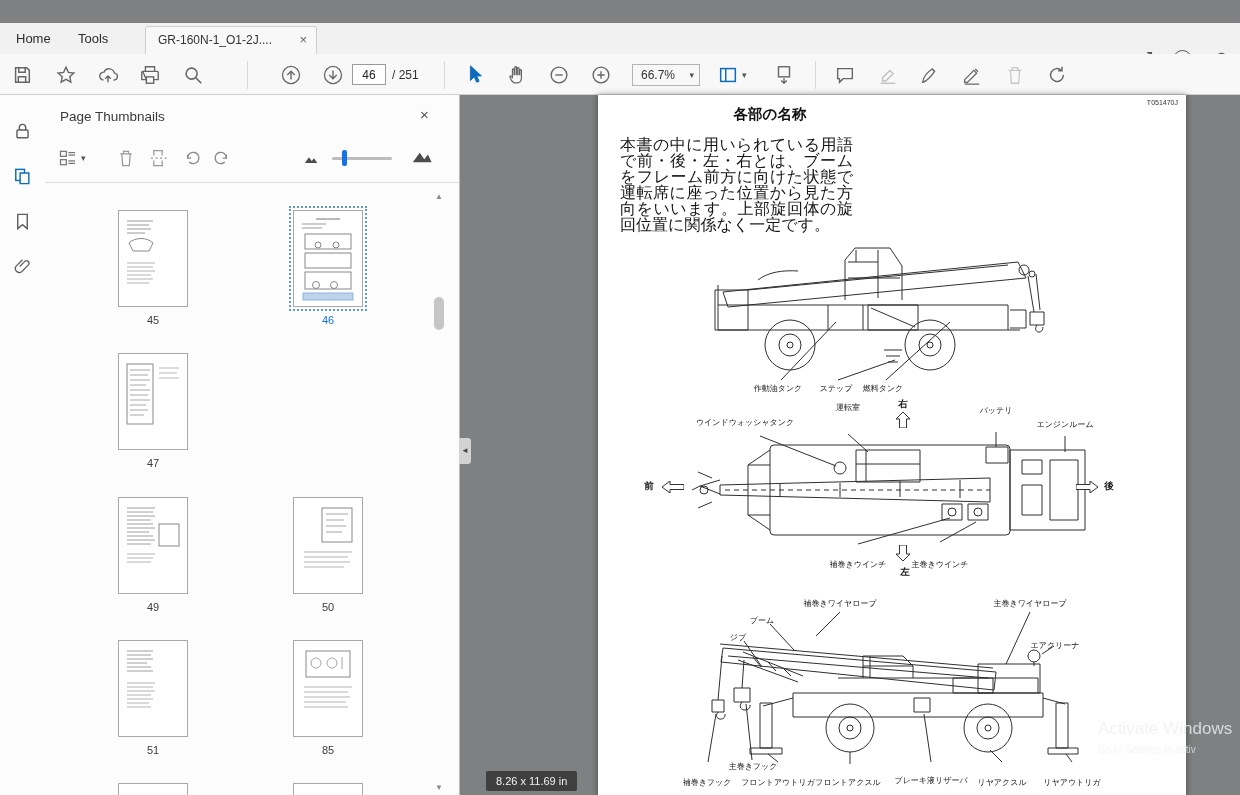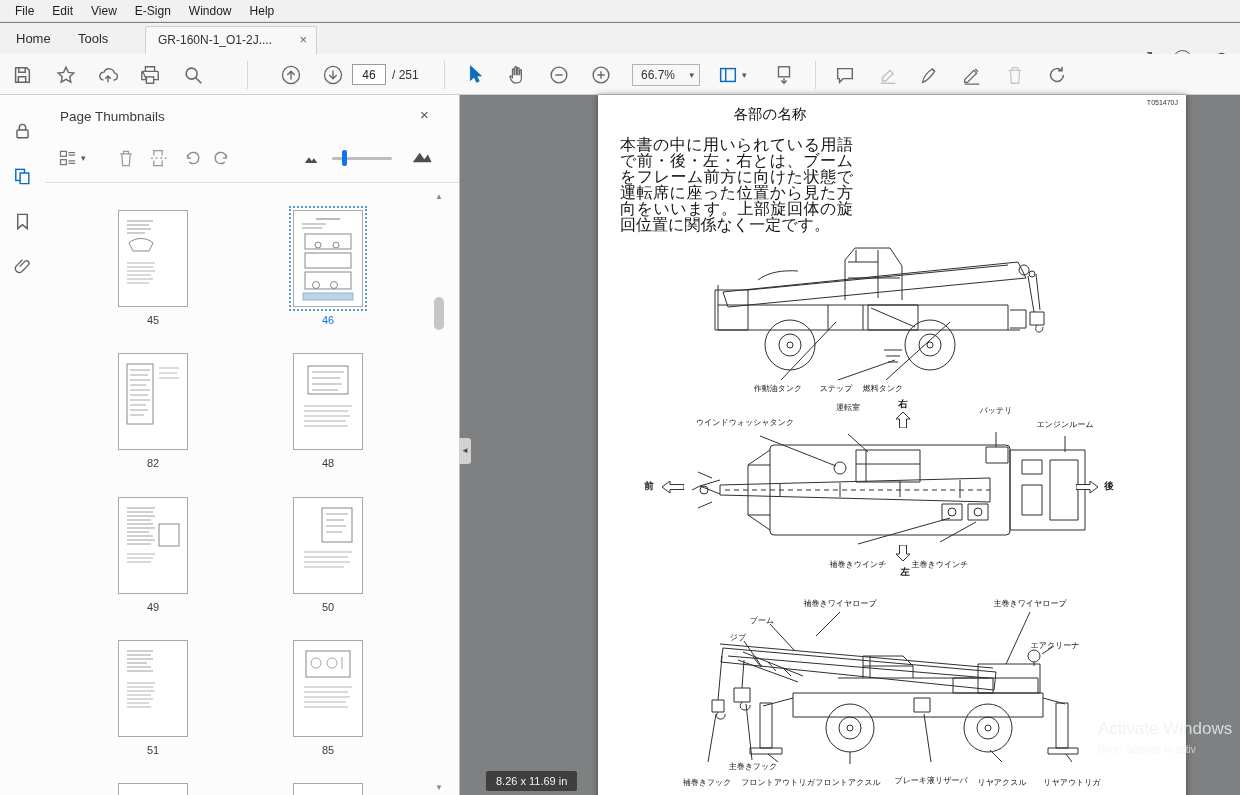--- a/index.html
+++ b/index.html
@@ -48,48 +48,40 @@
   .sl-thumb{position:absolute;left:297px;top:55px;width:5px;height:16px;background:#1473e6;border-radius:2px}
   .vscroll-thumb{position:absolute;left:389px;top:202px;width:10px;height:33px;background:#c6c6c6;border-radius:5px}
   .vsar{position:absolute;left:390px;font-size:8px;color:#8a8a8a}
   .collapse{position:absolute;left:459px;top:438px;width:12px;height:26px;background:#d2d2d2;
             border-radius:0 3px 3px 0;font-size:8px;color:#4a4a4a;text-align:center;line-height:26px}
   
   .page{position:absolute;left:598px;top:95px;width:588px;height:712px;background:#fff;
         box-shadow:0 0 6px rgba(0,0,0,.45)}
   .pgcode{position:absolute;right:8px;top:4px;font-size:7px;color:#333}
   .pgtitle{position:absolute;left:172px;top:10px;transform:translateX(-50%);font-size:14.5px;
-           font-weight:normal;color:#111;white-space:nowrap}
+           font-weight:bold;color:#111;white-space:nowrap}
   .pgbody{position:absolute;left:22px;top:42px;width:233px;font-size:16px;line-height:16px;
           color:#161616;text-align:justify}
   .lbl{position:absolute;transform:translateX(-50%);font-size:8px;color:#141414;white-space:nowrap}
   .lbl.dir{font-size:9.5px;font-weight:bold}
   .fig{position:absolute}
   .fig path,.fig rect,.fig circle{vector-effect:non-scaling-stroke}
   
   .tooltip{position:absolute;left:486px;top:771px;background:rgba(58,58,58,.92);color:#f2f2f2;
            font-size:11px;padding:4px 10px;border-radius:2px;white-space:nowrap}
   .wm1{position:absolute;left:1098px;top:719px;font-size:17px;color:rgba(236,240,242,.8);white-space:nowrap}
   .wm2{position:absolute;left:1098px;top:744px;font-size:10px;color:rgba(236,240,242,.7);white-space:nowrap}
   .helpcirc{box-sizing:border-box;width:19px;height:19px;border:1.6px solid #555;border-radius:50%;
             font-size:12px;color:#555;text-align:center;line-height:16px;font-weight:bold}
 </style>
 </head>
 <body>
 
 <div id="app">
 
-  <div class="menubar">
-    <span class="menu-item">File</span>
-    <span class="menu-item">Edit</span>
-    <span class="menu-item">View</span>
-    <span class="menu-item">E-Sign</span>
-    <span class="menu-item">Window</span>
-    <span class="menu-item">Help</span>
-  </div>
 
   <div class="tabbar">
     <span class="tab" style="left:6px">Home</span>
     <span class="tab" style="left:68px">Tools</span>
     <div class="doctab">
       <span>GR-160N-1_O1-2J....</span>
       <span class="x">×</span>
     </div>
     <span class="abs" style="left:1133px;top:26px;width:22px;height:22px">
       <svg width="22" height="22" viewBox="0 0 24 24">
@@ -346,35 +338,21 @@
         <svg width="68" height="95" viewBox="0 0 68 95">
             <rect x="8" y="10" width="26" height="60" fill="none" stroke="#888"></rect>
             <g fill="none" stroke="#a8a8a8">
               <path d="M11 16h20M11 21h18M11 26h20M11 31h16M11 36h20M11 41h18M11 46h20M11 51h16M11 56h18M11 61h14"></path>
             </g>
             <g fill="none" stroke="#b8b8b8">
               <path d="M40 14h20M40 19h18M40 24h20"></path>
             </g>
           </svg>
       </div>
-      <div class="tnum">82</div>
-    </div>
-    <div class="thumb" style="left:248px;top:258px">
-      <div class="thumb-frame">
-        <svg width="68" height="95" viewBox="0 0 68 95">
-            <rect x="14" y="12" width="40" height="28" fill="none" stroke="#888"></rect>
-            <g fill="none" stroke="#a5a5a5">
-              <path d="M18 18h32M18 24h28M18 30h30M18 36h26"></path>
-            </g>
-            <g fill="none" stroke="#b3b3b3">
-              <path d="M10 52h48M10 57h44M10 62h46M10 67h42M10 72h44"></path>
-            </g>
-          </svg>
-      </div>
-      <div class="tnum">48</div>
+      <div class="tnum">47</div>
     </div>
     <div class="thumb" style="left:73px;top:402px">
       <div class="thumb-frame">
         <svg width="68" height="95" viewBox="0 0 68 95">
             <g fill="none" stroke="#9f9f9f">
               <path d="M8 10h28M8 14h26M8 18h28M8 22h24M8 26h26M8 30h28M8 34h22M8 38h26M8 42h28M8 46h24"></path>
             </g>
             <rect x="40" y="26" width="20" height="22" fill="none" stroke="#888"></rect>
             <g fill="none" stroke="#b3b3b3">
               <path d="M8 56h28M8 60h26M8 64h24"></path>

